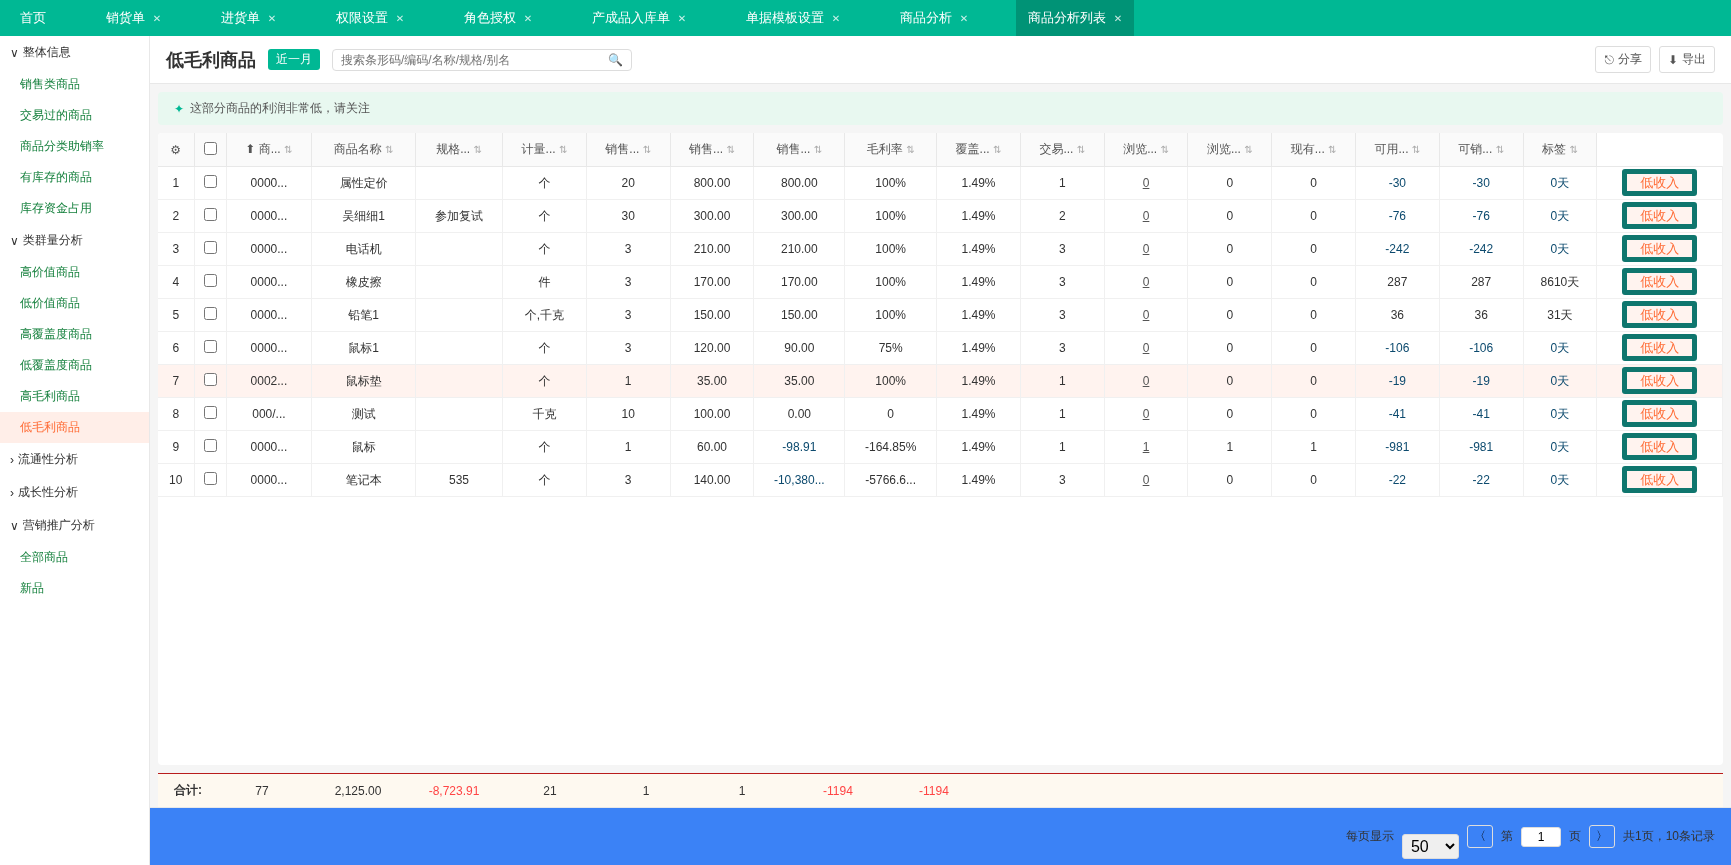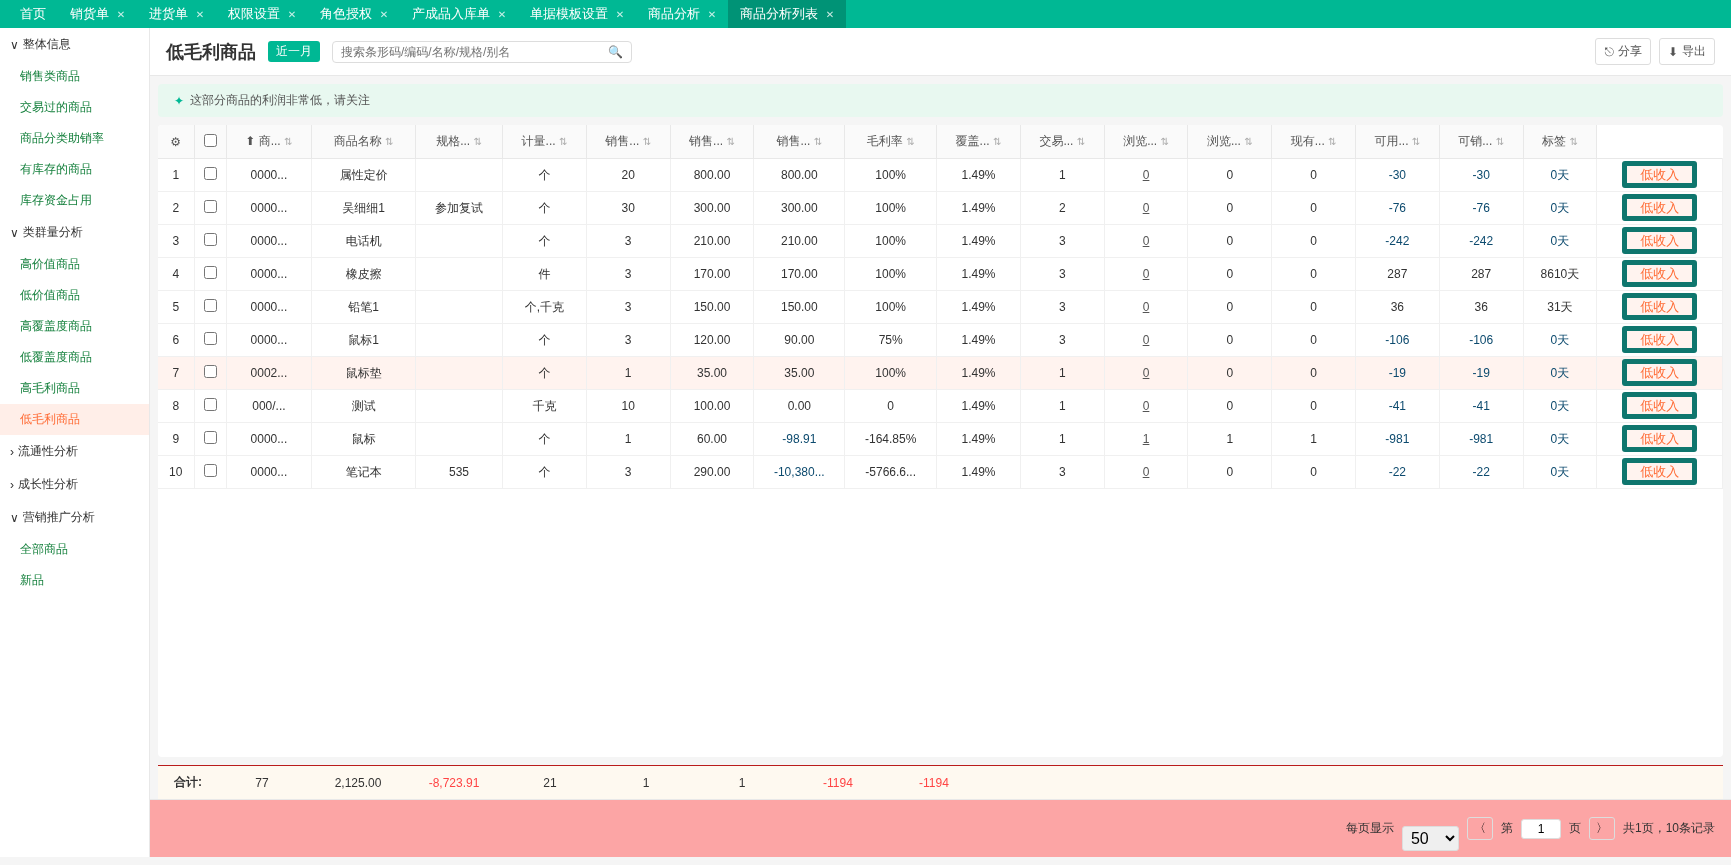--- a/index.html
+++ b/index.html
@@ -3,22 +3,23 @@
   <meta charset="utf-8">
   <style>
     * { box-sizing: border-box; margin: 0; padding: 0; }
     body { font-family: 'Microsoft YaHei', Arial, sans-serif; font-size: 12px; background: #f5f5f5; color: #333; }
 
     
     .top-nav {
       background: #00b894;
       display: flex;
       align-items: center;
-      height: 28px;
+      height: 36px;
       padding: 0 8px;
+      gap: 36px;
     }
     .top-nav .nav-item {
       color: #fff;
       padding: 0 12px;
       height: 36px;
       line-height: 36px;
       cursor: pointer;
       font-size: 13px;
       white-space: nowrap;
     }
@@ -195,21 +196,21 @@
     }
     .footer-val {
       text-align: center;
       min-width: 80px;
       padding: 0 6px;
     }
     .footer-val.red { color: #ff4444; }
 
     
     .pagination-bar {
-      background: #fca5a5;
+      background: #3b82f6;
       padding: 6px 16px;
       display: flex;
       align-items: center;
       justify-content: flex-end;
       gap: 8px;
       border-top: 1px solid #e8e8e8;
       font-size: 12px;
     }
     .pagination-bar select {
       border: 1px solid #ddd;
@@ -533,21 +534,21 @@
       <td><span class="tag-low">低收入</span></td>
     </tr>
             <tr>
       <td>10</td>
       <td><input type="checkbox" style=""></td>
       <td>0000...</td>
       <td>笔记本</td>
       <td>535</td>
       <td>个</td>
       <td>3</td>
-      <td>290.00</td>
+      <td>140.00</td>
       <td class="red-text">-10,380...</td>
       <td>-5766.6...</td>
       <td>1.49%</td>
       <td>3</td>
       <td><span class="underline">0</span></td>
       <td>0</td>
       <td>0</td>
       <td class="red-text">-22</td>
       <td class="red-text">-22</td>
       <td class="red-text">0天</td>

